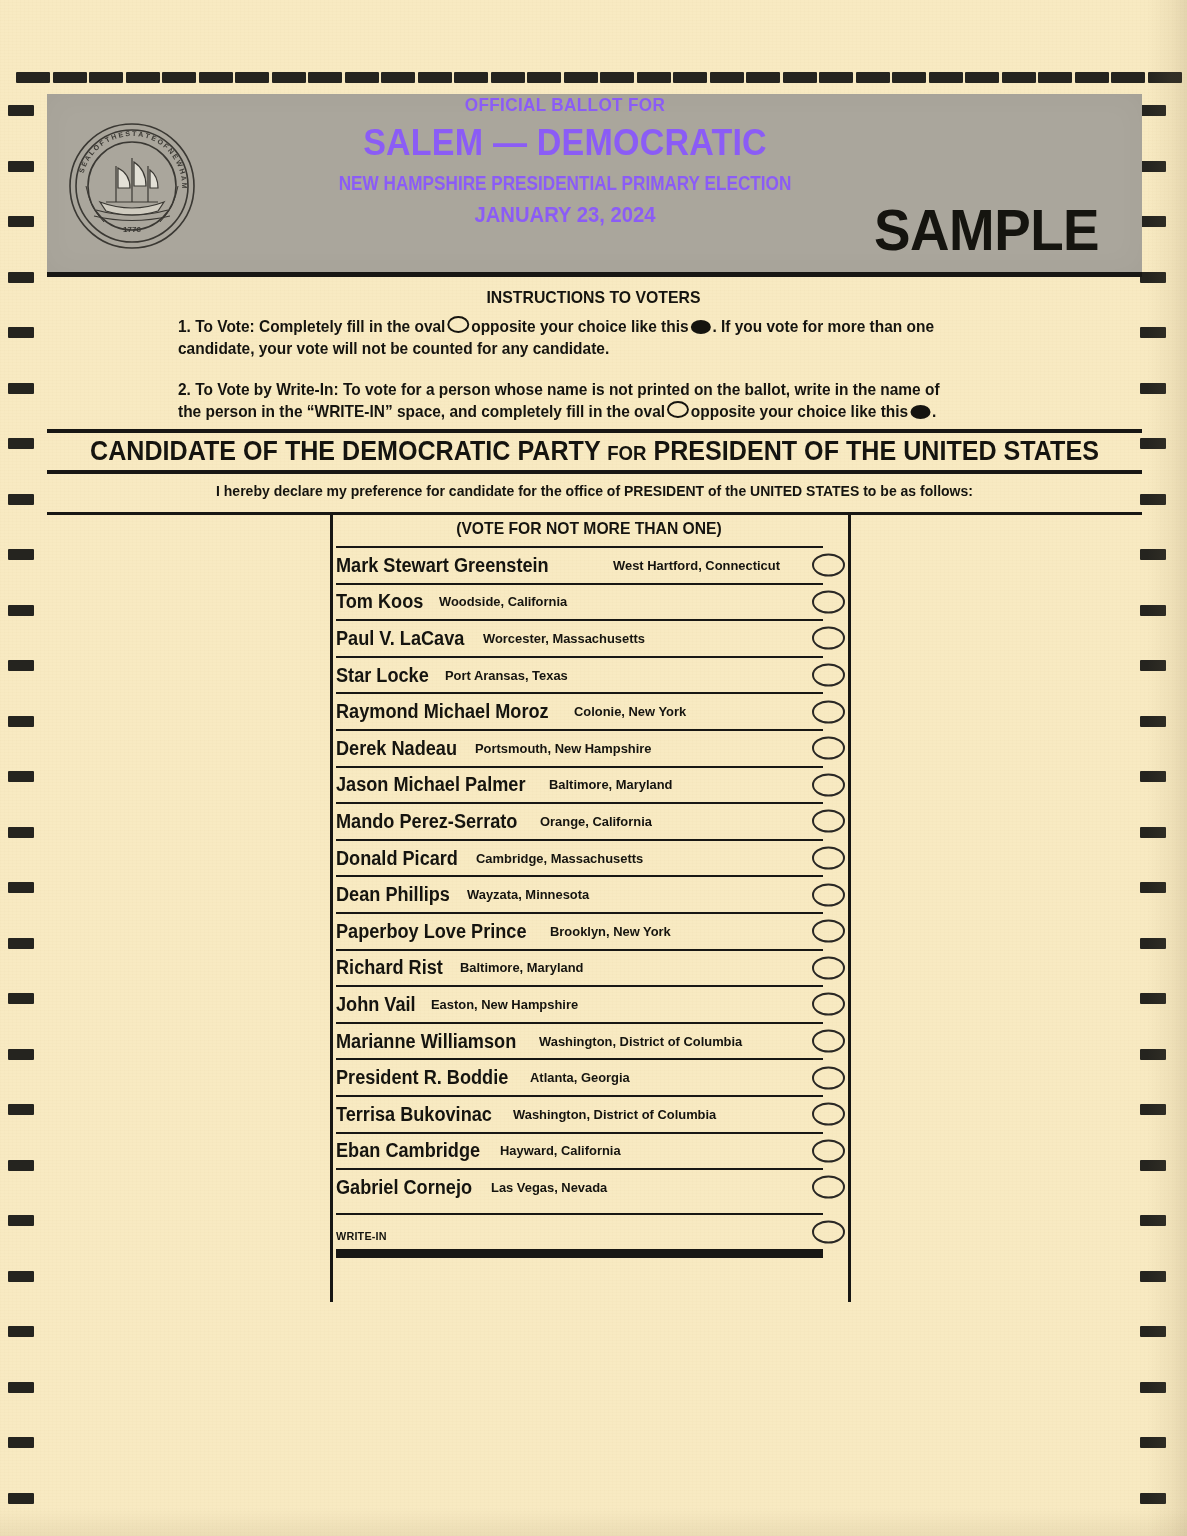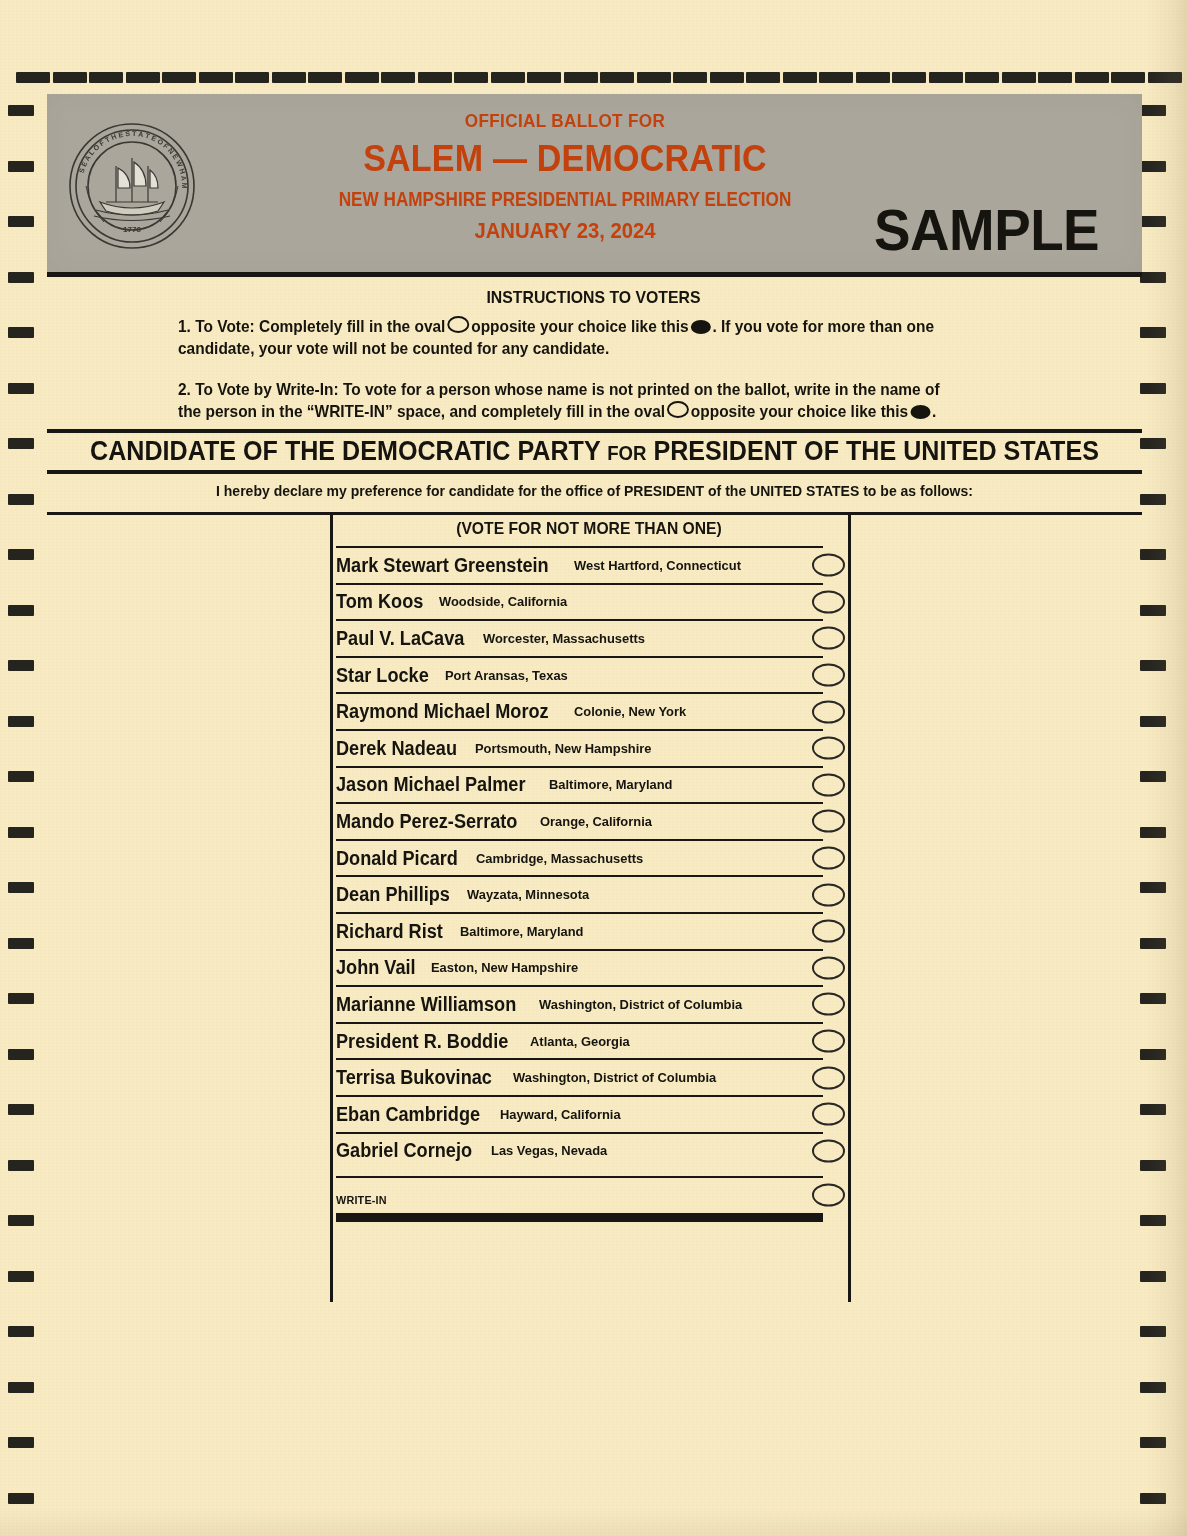--- a/index.html
+++ b/index.html
@@ -49,22 +49,22 @@
     background:#aaa69c;
     box-shadow: inset 0 0 30px rgba(0,0,0,.035);
   }
   #header-band-rule{
     position:absolute;left:47px;top:272px;width:1095px;height:5px;background:#181714;
   }
   #seal{
     position:absolute;left:66px;top:120px;width:132px;height:132px;
   }
   #header-titles{
-    position:absolute;left:215px;top:110px;width:700px;
-    text-align:center;color:#c2410c;
+    position:absolute;left:215px;top:94px;width:700px;
+    text-align:center;color:#8b5cf6;
   }
   .hdr1{font-size:19px;font-weight:bold;letter-spacing:.4px;
         transform:scaleX(.9);transform-origin:center;}
   .hdr2{font-size:37px;font-weight:bold;letter-spacing:.2px;margin-top:6px;
         transform:scaleX(.92);transform-origin:center;}
   .hdr3{font-size:19.5px;font-weight:bold;margin-top:8px;
         transform:scaleX(.88);transform-origin:center;}
   .hdr4{font-size:22px;font-weight:bold;margin-top:7px;
         transform:scaleX(.92);transform-origin:center;}
   #sample-word{
@@ -121,21 +121,21 @@
   }
 
   #cand-list{
     position:absolute;left:336px;top:546px;width:487px;
   }
   .cand-row{
     position:relative;height:34.6px;
     border-top:2px solid #181714;
     display:flex;align-items:center;
   }
-  .cand-row:first-child{border-top:2px solid #181714;}
+  .cand-row:first-child{border-top:2px solid #181714;gap:39px;}
   .cand-name{
     font-size:19.5px;font-weight:bold;color:#15140f;
     transform:scaleX(.93);transform-origin:left center;
     white-space:nowrap;
   }
   .cand-city{
     font-size:13.6px;font-weight:bold;color:#15140f;
     margin-left:9px;
     transform:scaleX(.95);transform-origin:left center;
     white-space:nowrap;
@@ -365,20 +365,25 @@
       <span class="cand-name">Donald Picard</span>
       <span class="cand-city">Cambridge, Massachusetts</span>
       <span class="oval"></span>
     </div>
     <div class="cand-row">
       <span class="cand-name">Dean Phillips</span>
       <span class="cand-city">Wayzata, Minnesota</span>
       <span class="oval"></span>
     </div>
     <div class="cand-row">
+      <span class="cand-name">Paperboy Love Prince</span>
+      <span class="cand-city">Brooklyn, New York</span>
+      <span class="oval"></span>
+    </div>
+    <div class="cand-row">
       <span class="cand-name">Richard Rist</span>
       <span class="cand-city">Baltimore, Maryland</span>
       <span class="oval"></span>
     </div>
     <div class="cand-row">
       <span class="cand-name">John Vail</span>
       <span class="cand-city">Easton, New Hampshire</span>
       <span class="oval"></span>
     </div>
     <div class="cand-row">

